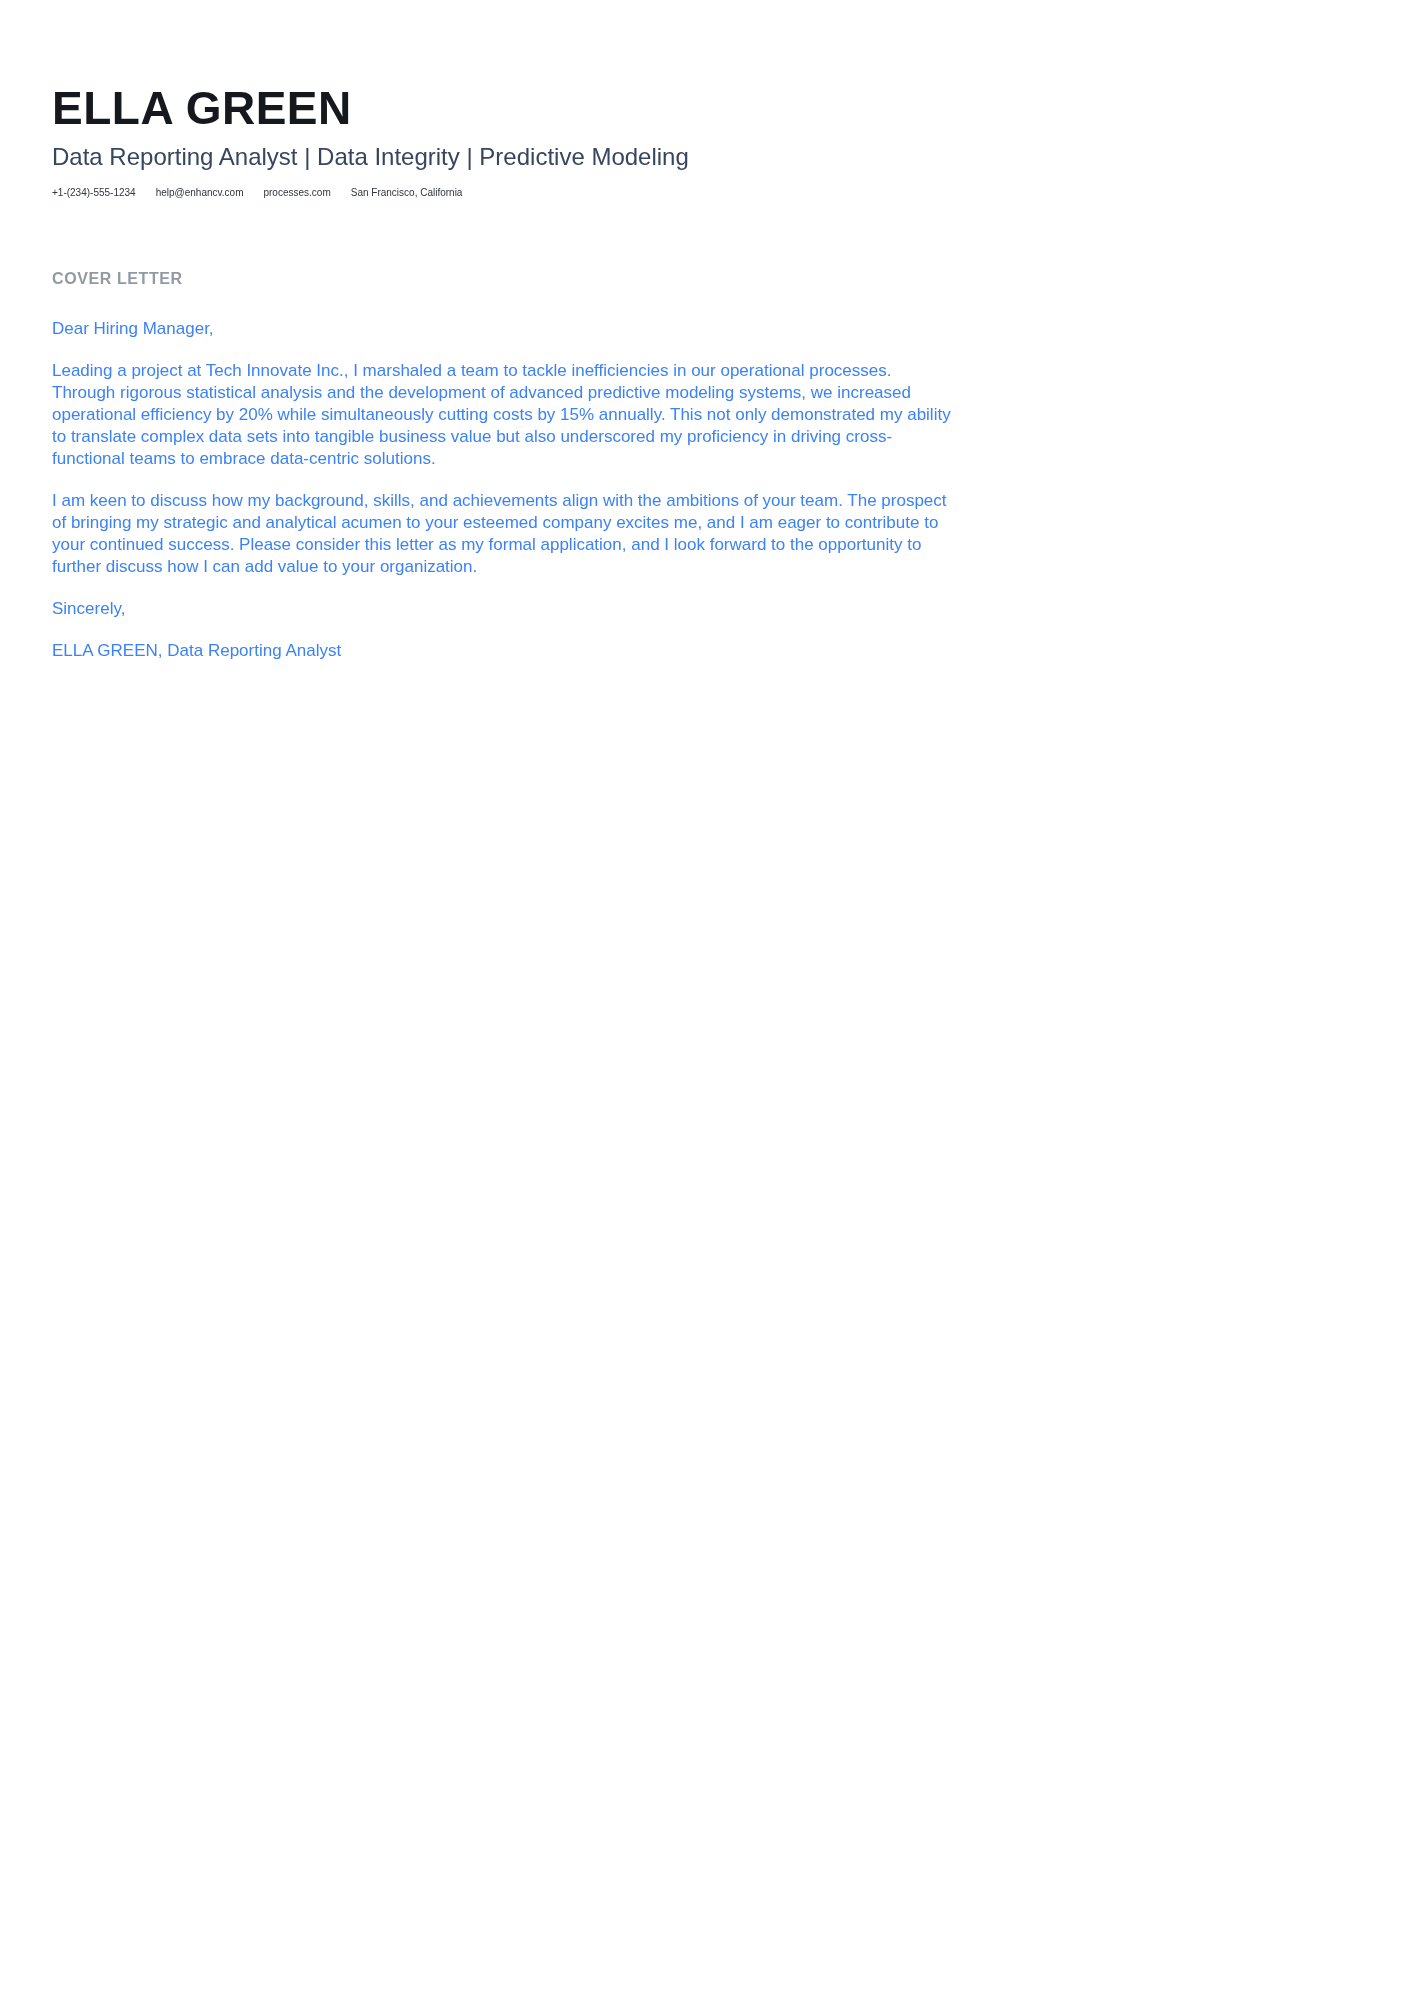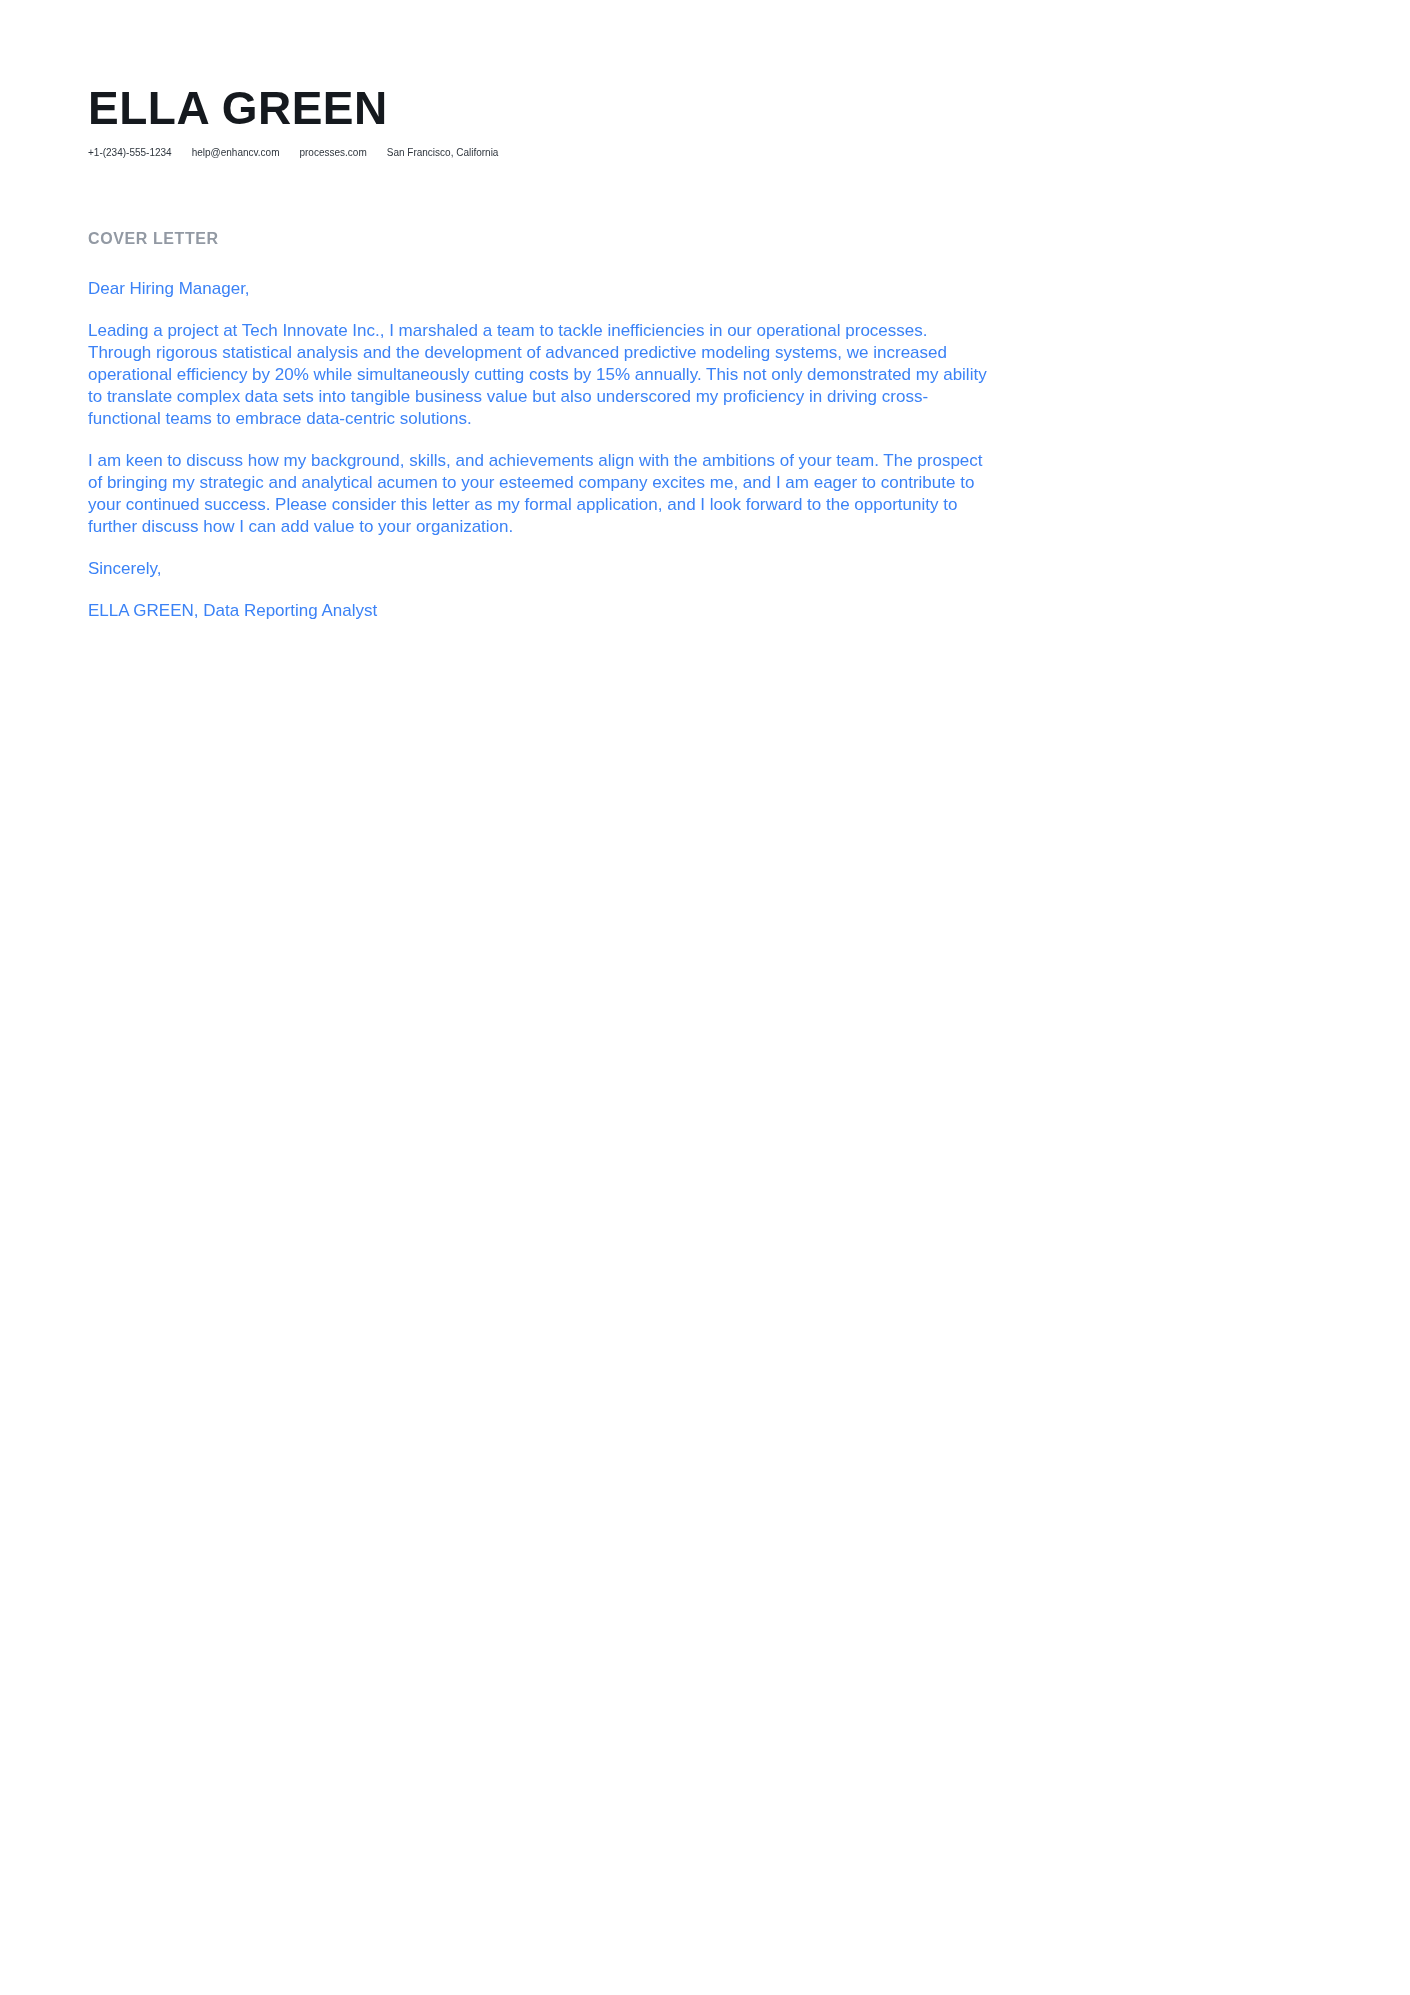--- a/index.html
+++ b/index.html
@@ -12,21 +12,21 @@
     height: 1995px;
     position: relative;
     font-family: "Liberation Sans", sans-serif;
     color: #3f4650;
     overflow: hidden;
   }
   .page {
     box-sizing: border-box;
     width: 100%;
     height: 100%;
-    padding: 84px 100px 0 88px;
+    padding: 84px 100px 0 52px;
     position: relative;
   }
   .name {
     margin: 0;
     font-size: 46px;
     font-weight: 800;
     letter-spacing: 0.5px;
     color: #15191e;
     line-height: 1.05;
   }
@@ -104,20 +104,21 @@
     letter-spacing: 0.3px;
   }
 </style>
 </head>
 <body>
 
 <div class="page">
 
   <header>
     <h1 class="name">ELLA GREEN</h1>
+    <div class="subtitle">Data Reporting Analyst | Data Integrity | Predictive Modeling</div>
     <div class="contact-row">
       <span>+1-(234)-555-1234</span>
       <span class="link">help@enhancv.com</span>
       <span class="link">processes.com</span>
       <span>San Francisco, California</span>
     </div>
   </header>
 
   <div class="section-label">COVER LETTER</div>
 

